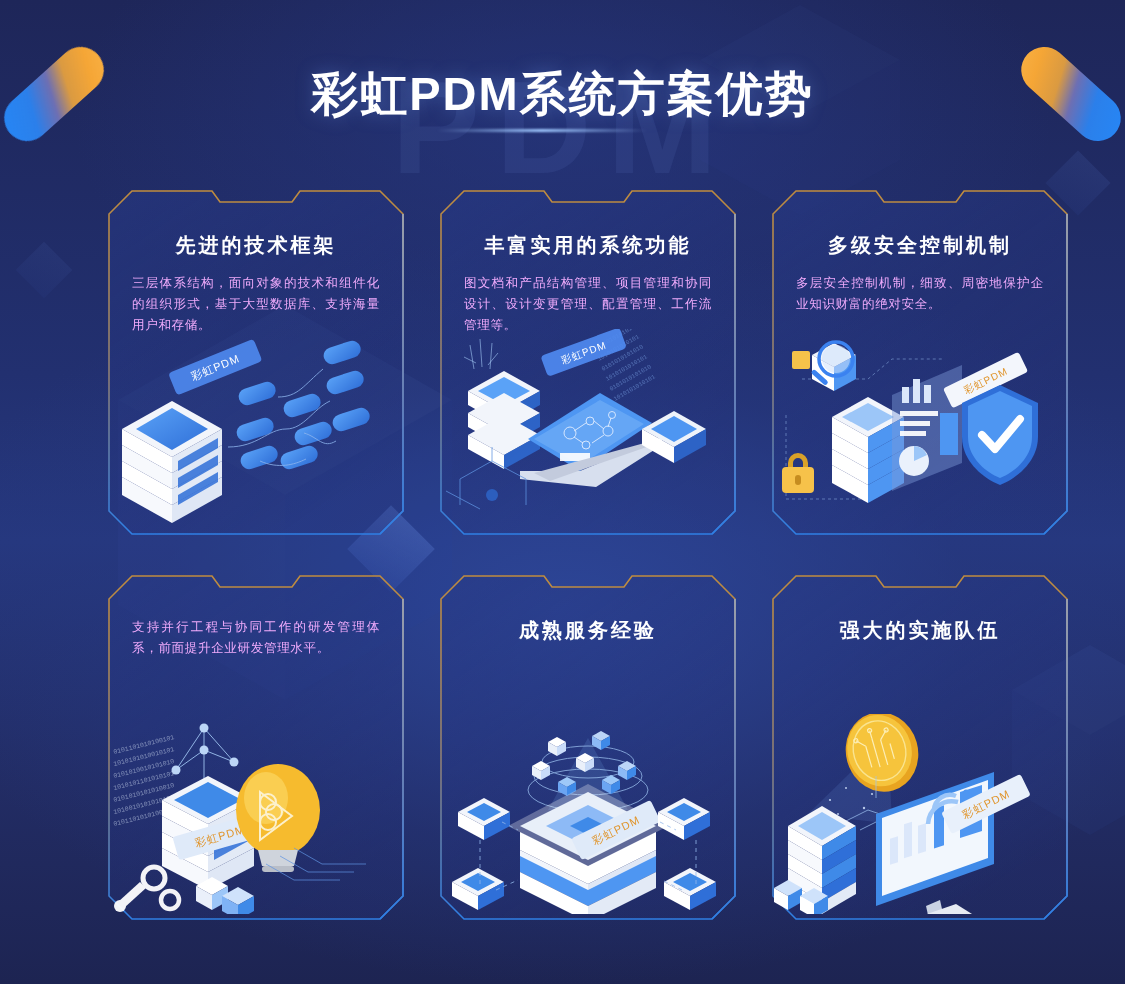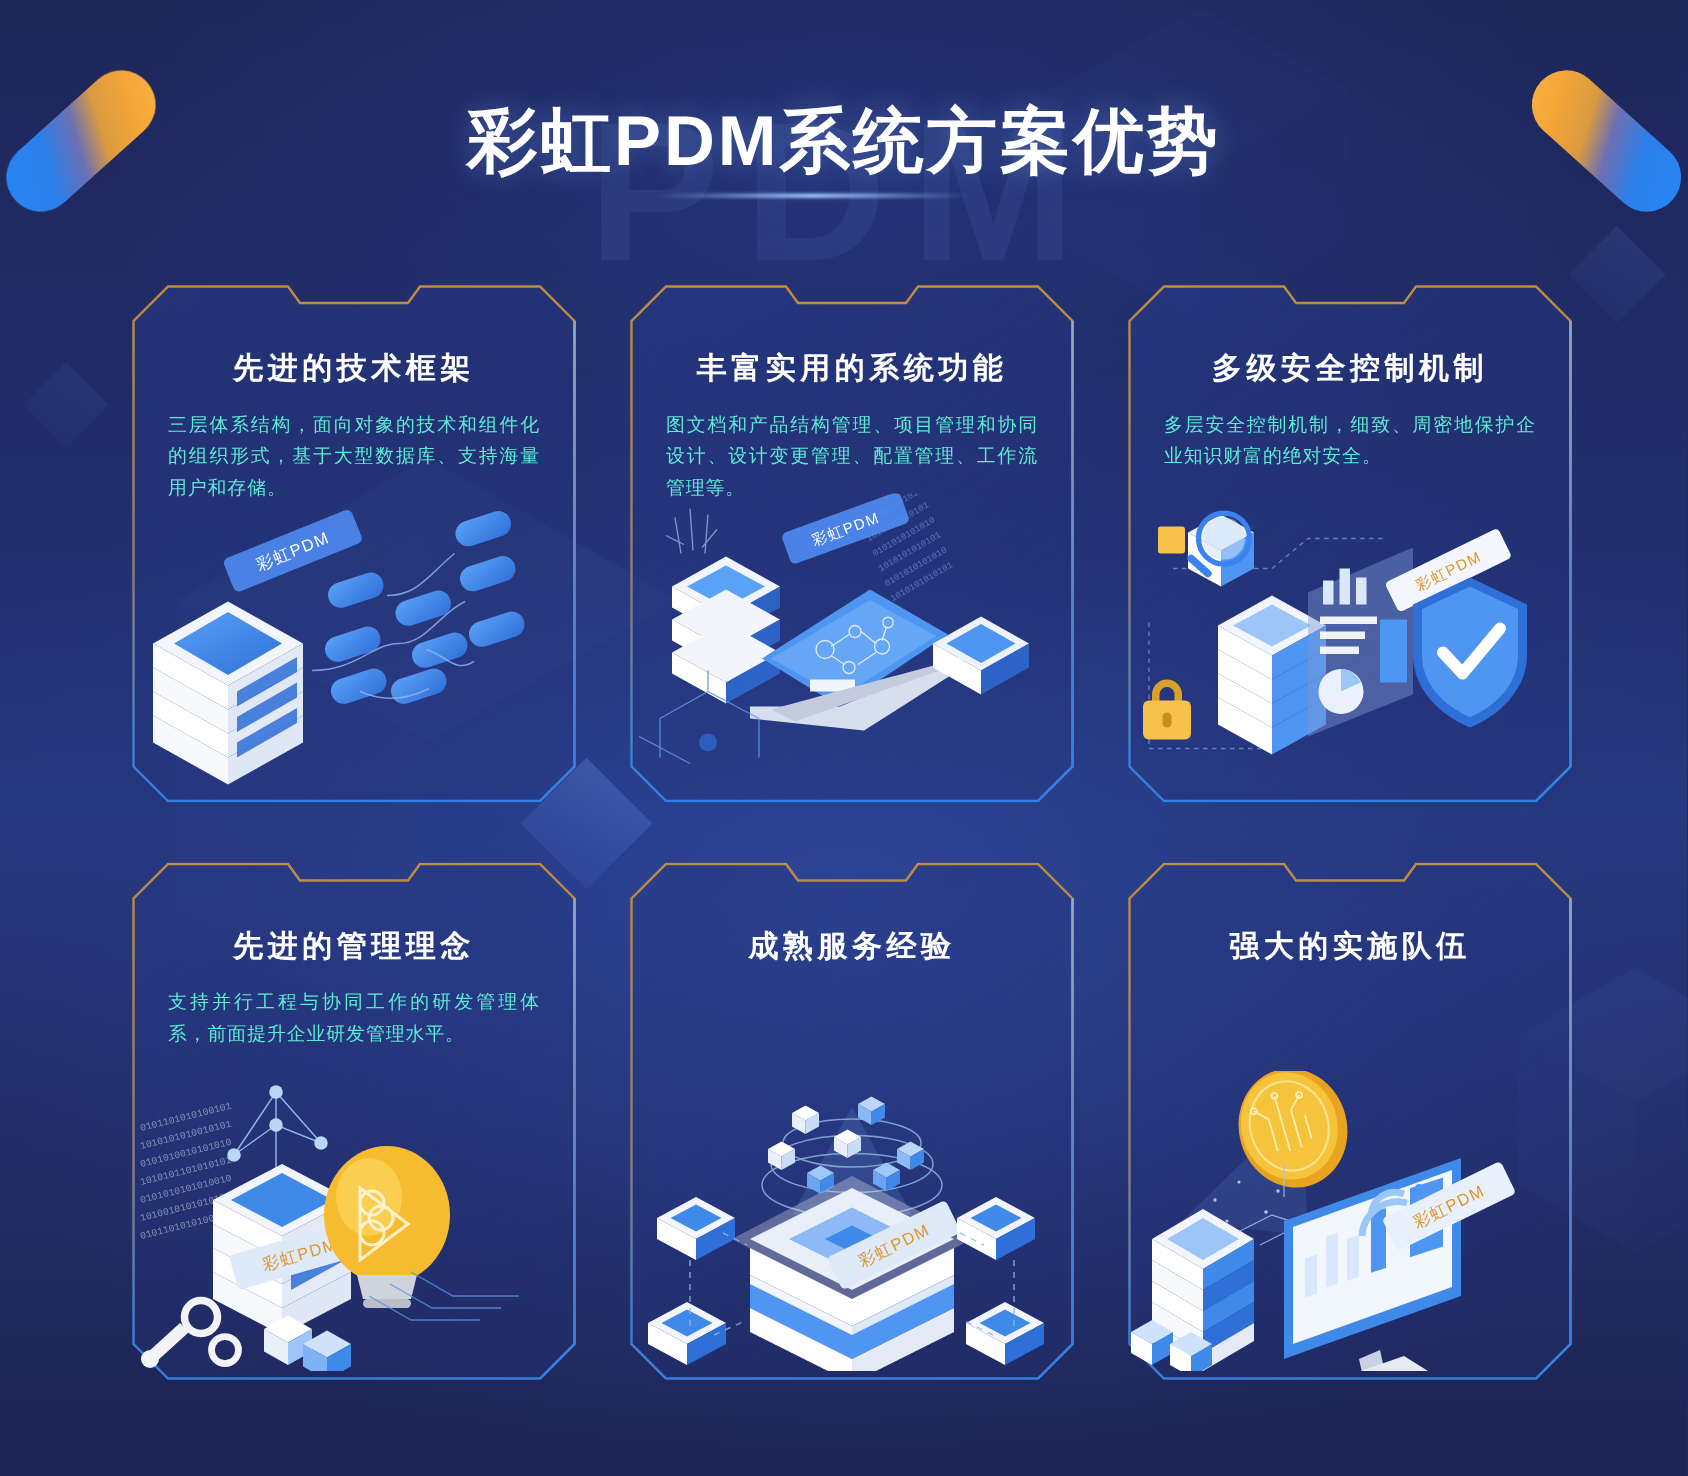--- a/index.html
+++ b/index.html
@@ -84,40 +84,41 @@
     display: grid;
     grid-template-columns: repeat(3, 296px);
     grid-column-gap: 36px;
     grid-row-gap: 40px;
     z-index: 5;
   }
   .card {
     position: relative;
     width: 296px; height: 345px;
     padding: 42px 22px 0 22px;
+    margin-left: 20px;
   }
   .card-frame {
     position: absolute; inset: 0;
     pointer-events: none;
   }
   .card-frame svg { display:block; width:100%; height:100%; }
 
   .card-head {
     position: relative;
     text-align: center;
     color: #ffffff;
     font-size: 20px;
     font-weight: 700;
     letter-spacing: 3px;
     margin-bottom: 14px;
     z-index: 2;
   }
   .card-body {
     position: relative;
-    color: #5eead4;
+    color: #f0abfc;
     font-size: 12.6px;
     line-height: 21px;
     letter-spacing: .6px;
     text-align: justify;
     z-index: 2;
     padding: 0 2px;
   }
   .illus {
     position: absolute;
     left: 0; right: 0; bottom: 6px;
@@ -413,21 +414,20 @@
     </div>
   </div>
 
   <div class="card">
     <div class="card-frame">
       <svg viewBox="0 0 296 345" preserveAspectRatio="none">
         <path d="M24,1 L104,1 L112,12 L184,12 L192,1 L272,1 L295,24 L295,321 L272,344 L24,344 L1,321 L1,24 Z" fill="url(#cfill1)" stroke="url(#bd1)" stroke-width="1.6"></path>
         <path d="M295,24 L295,321 L272,344" fill="none" stroke="url(#bd1r)" stroke-width="1.6"></path>
       </svg>
     </div>
-    <div class="card-head">先进的管理理念</div>
     <div class="card-body">支持并行工程与协同工作的研发管理体系，前面提升企业研发管理水平。</div>
 
     <div class="illus">
       <svg viewBox="0 0 296 200">
 
         <g fill="#cdd9ef" opacity=".55" font-size="6.5" font-family="'Liberation Mono',monospace">
           <text x="6" y="40" transform="rotate(-14 6 40)">0101101010100101</text>
           <text x="6" y="52" transform="rotate(-14 6 52)">1010101010010101</text>
           <text x="6" y="64" transform="rotate(-14 6 64)">0101010010101010</text>
           <text x="6" y="76" transform="rotate(-14 6 76)">1010101101010101</text>

